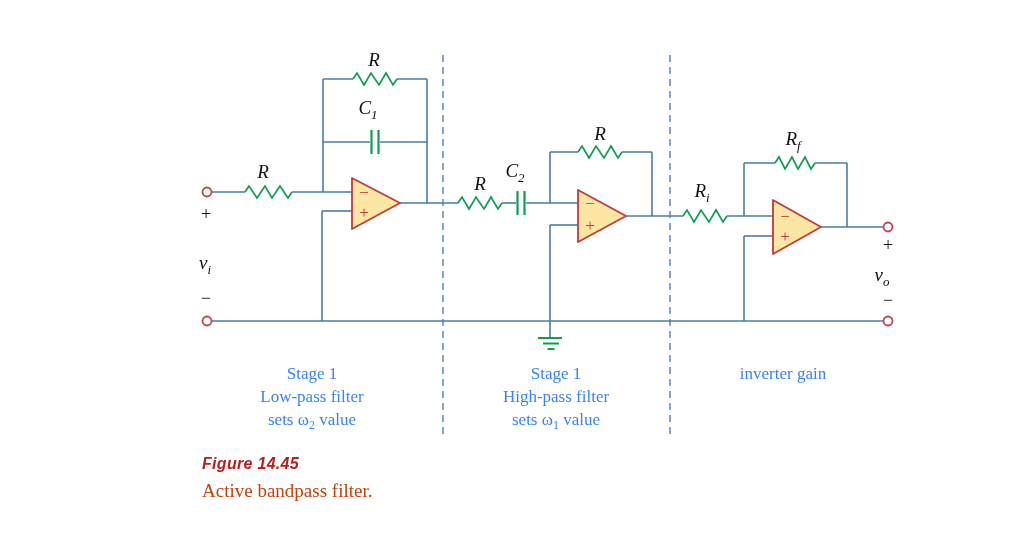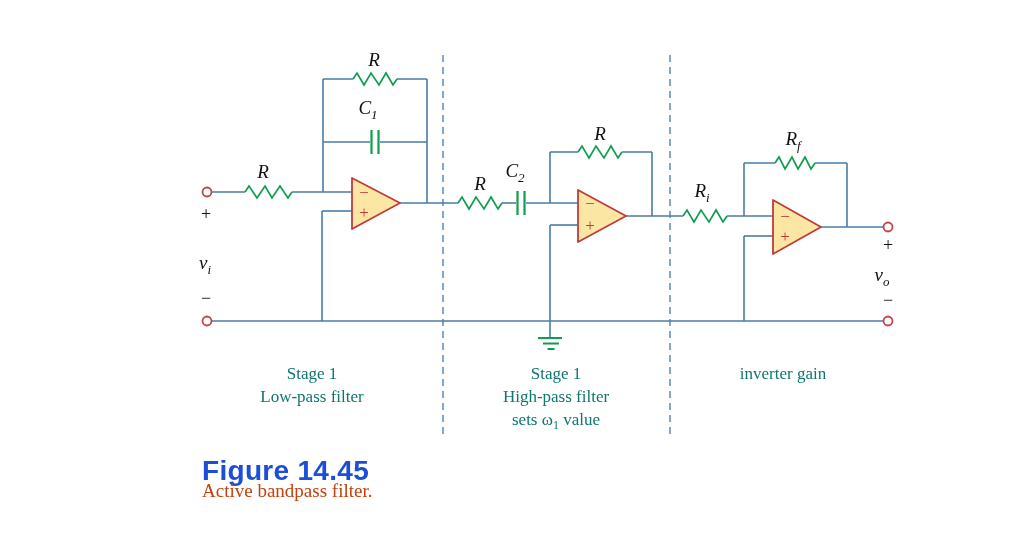--- a/index.html
+++ b/index.html
@@ -3,26 +3,26 @@
 <meta charset="utf-8">
 <style>
   html,body{margin:0;padding:0;background:#ffffff;}
   #canvas{position:relative;width:1024px;height:546px;background:#ffffff;overflow:hidden;
           font-family:"Liberation Serif", serif;}
   svg{position:absolute;left:0;top:0;}
   .lbl{font-family:"Liberation Serif", serif;font-style:italic;font-size:19px;fill:#111111;}
   .lbl .sub{font-size:13px;}
   .sign{font-family:"Liberation Serif", serif;font-size:18px;fill:#111111;}
   .opsign{font-family:"Liberation Serif", serif;font-size:17px;fill:#C13B3B;}
-  .stage-label{position:absolute;width:210px;text-align:center;color:#0f766e;
+  .stage-label{position:absolute;width:210px;text-align:center;color:#3b82f6;
                font-size:17px;line-height:23px;font-family:"Liberation Serif", serif;}
   .stage-label sub{font-size:12px;}
-  .fig-label{position:absolute;left:202px;top:455px;color:#1d4ed8;
+  .fig-label{position:absolute;left:202px;top:455px;color:#b91c1c;
              font-family:"Liberation Sans", sans-serif;font-weight:bold;
-             font-size:28px;letter-spacing:0.3px;}
+             font-size:16px;letter-spacing:0.3px;font-style:italic;}
   .fig-caption{position:absolute;left:202px;top:480px;color:#c2410c;
                font-family:"Liberation Serif", serif;font-size:19px;}
 </style>
 </head>
 <body>
 
 <div id="canvas">
 
   <svg width="1024" height="546" viewBox="0 0 1024 546">
 
@@ -114,20 +114,21 @@
     <text class="lbl" x="205" y="269" text-anchor="middle"><tspan>v</tspan><tspan class="sub" dy="5">i</tspan></text>
     <text class="sign" x="206" y="304" text-anchor="middle">−</text>
     <text class="sign" x="888" y="251" text-anchor="middle">+</text>
     <text class="lbl" x="882" y="281" text-anchor="middle"><tspan>v</tspan><tspan class="sub" dy="5">o</tspan></text>
     <text class="sign" x="888" y="306" text-anchor="middle">−</text>
   </svg>
 
   <div class="stage-label" style="left:207px;top:362px;">
     <div>Stage 1</div>
     <div>Low-pass filter</div>
+    <div><span>sets ω</span><sub>2</sub><span> value</span></div>
   </div>
   <div class="stage-label" style="left:451px;top:362px;">
     <div>Stage 1</div>
     <div>High-pass filter</div>
     <div><span>sets ω</span><sub>1</sub><span> value</span></div>
   </div>
   <div class="stage-label" style="left:678px;top:362px;">
     <div><span>inverter gain</span><sub></sub><span></span></div>
   </div>
 

